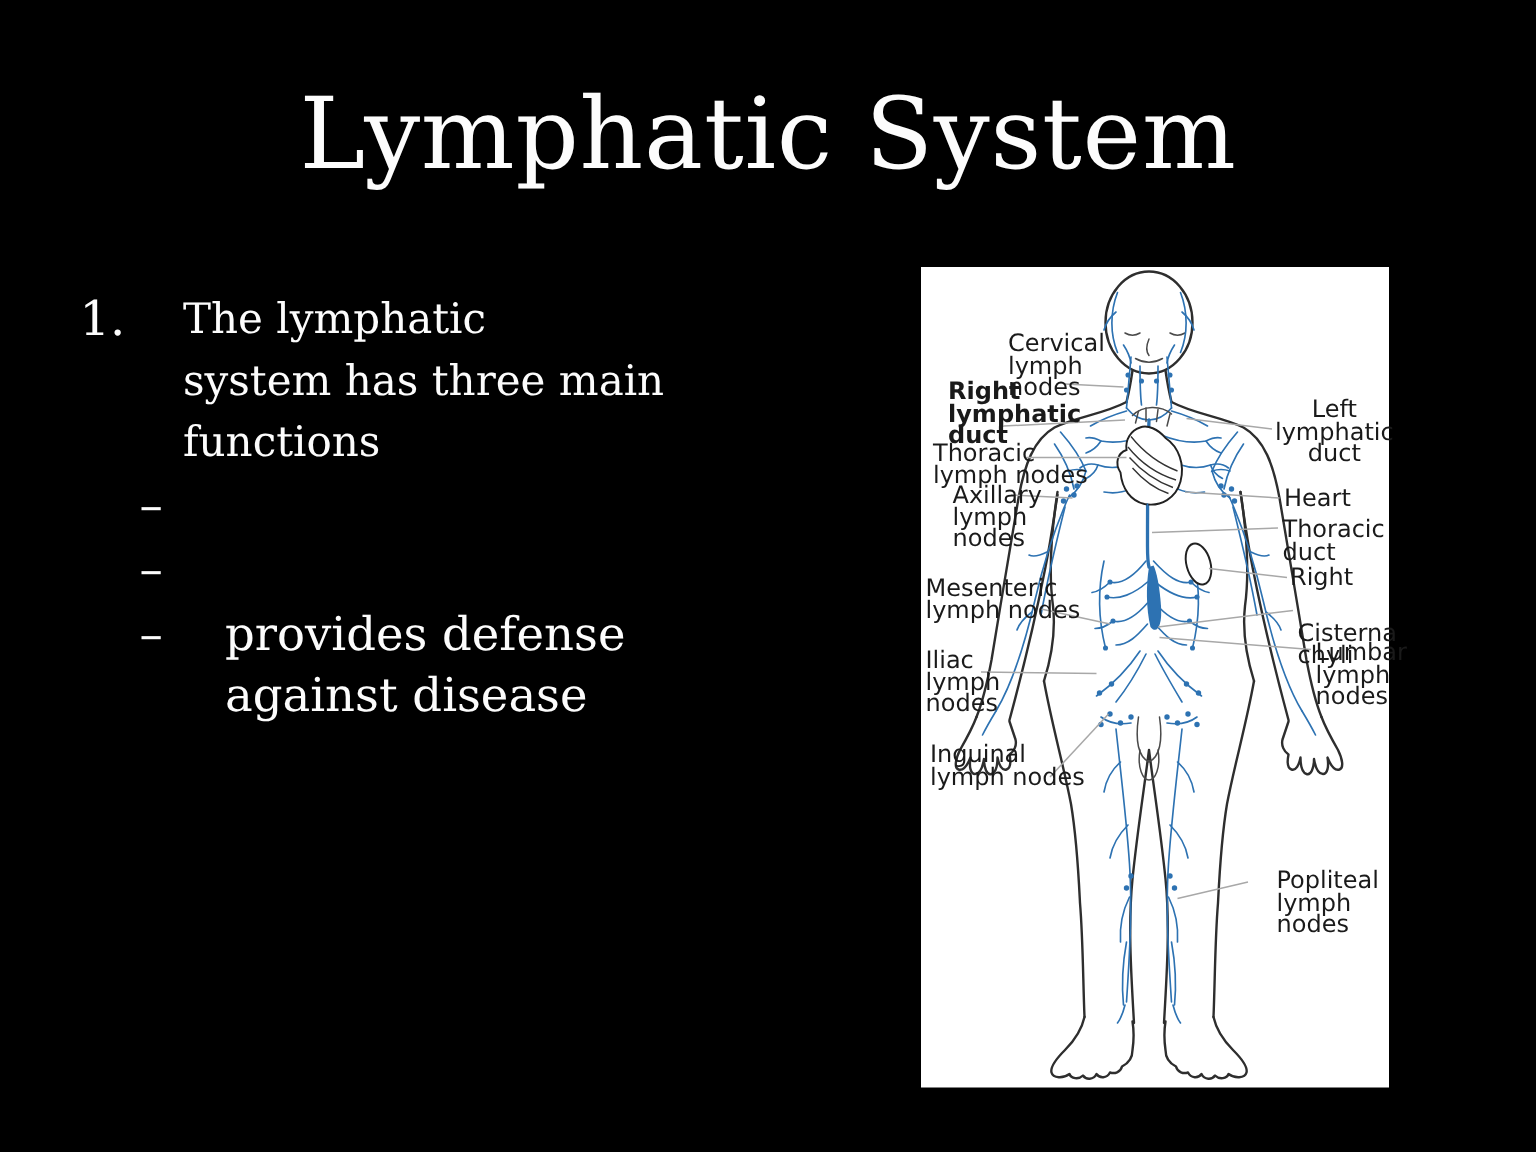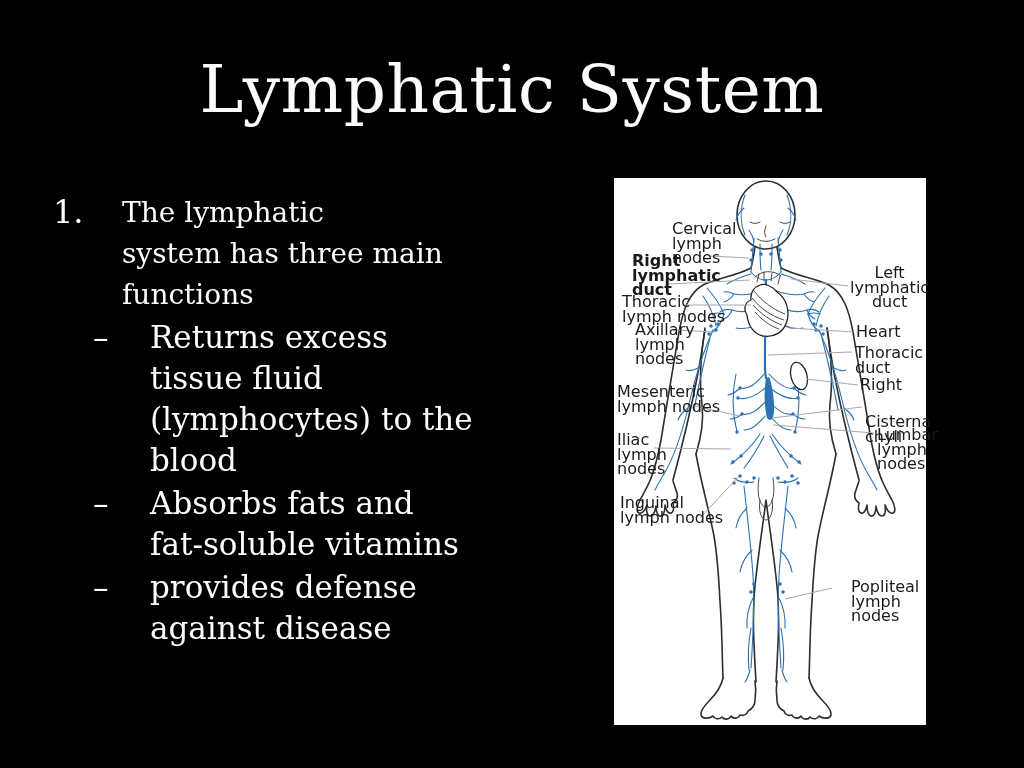--- a/index.html
+++ b/index.html
@@ -36,29 +36,23 @@
 
   <div class="content">
     <div class="row">
       <div class="num-cell">1.</div>
       <div class="num-text">The lymphatic
 system has three main
 functions</div>
     </div>
     <div class="row sub">
       <div class="dash-cell">–</div>
-      <div class="sub-text">Returns excess
-tissue fluid
-(lymphocytes) to the
-blood</div>
     </div>
     <div class="row sub">
       <div class="dash-cell">–</div>
-      <div class="sub-text">Absorbs fats and
-fat-soluble vitamins</div>
     </div>
     <div class="row sub">
       <div class="dash-cell">–</div>
       <div class="sub-text">provides defense
 against disease</div>
     </div>
   </div>
 
   <div class="diagram-panel">
     <svg width="312" height="547" viewBox="0 0 312 547">

